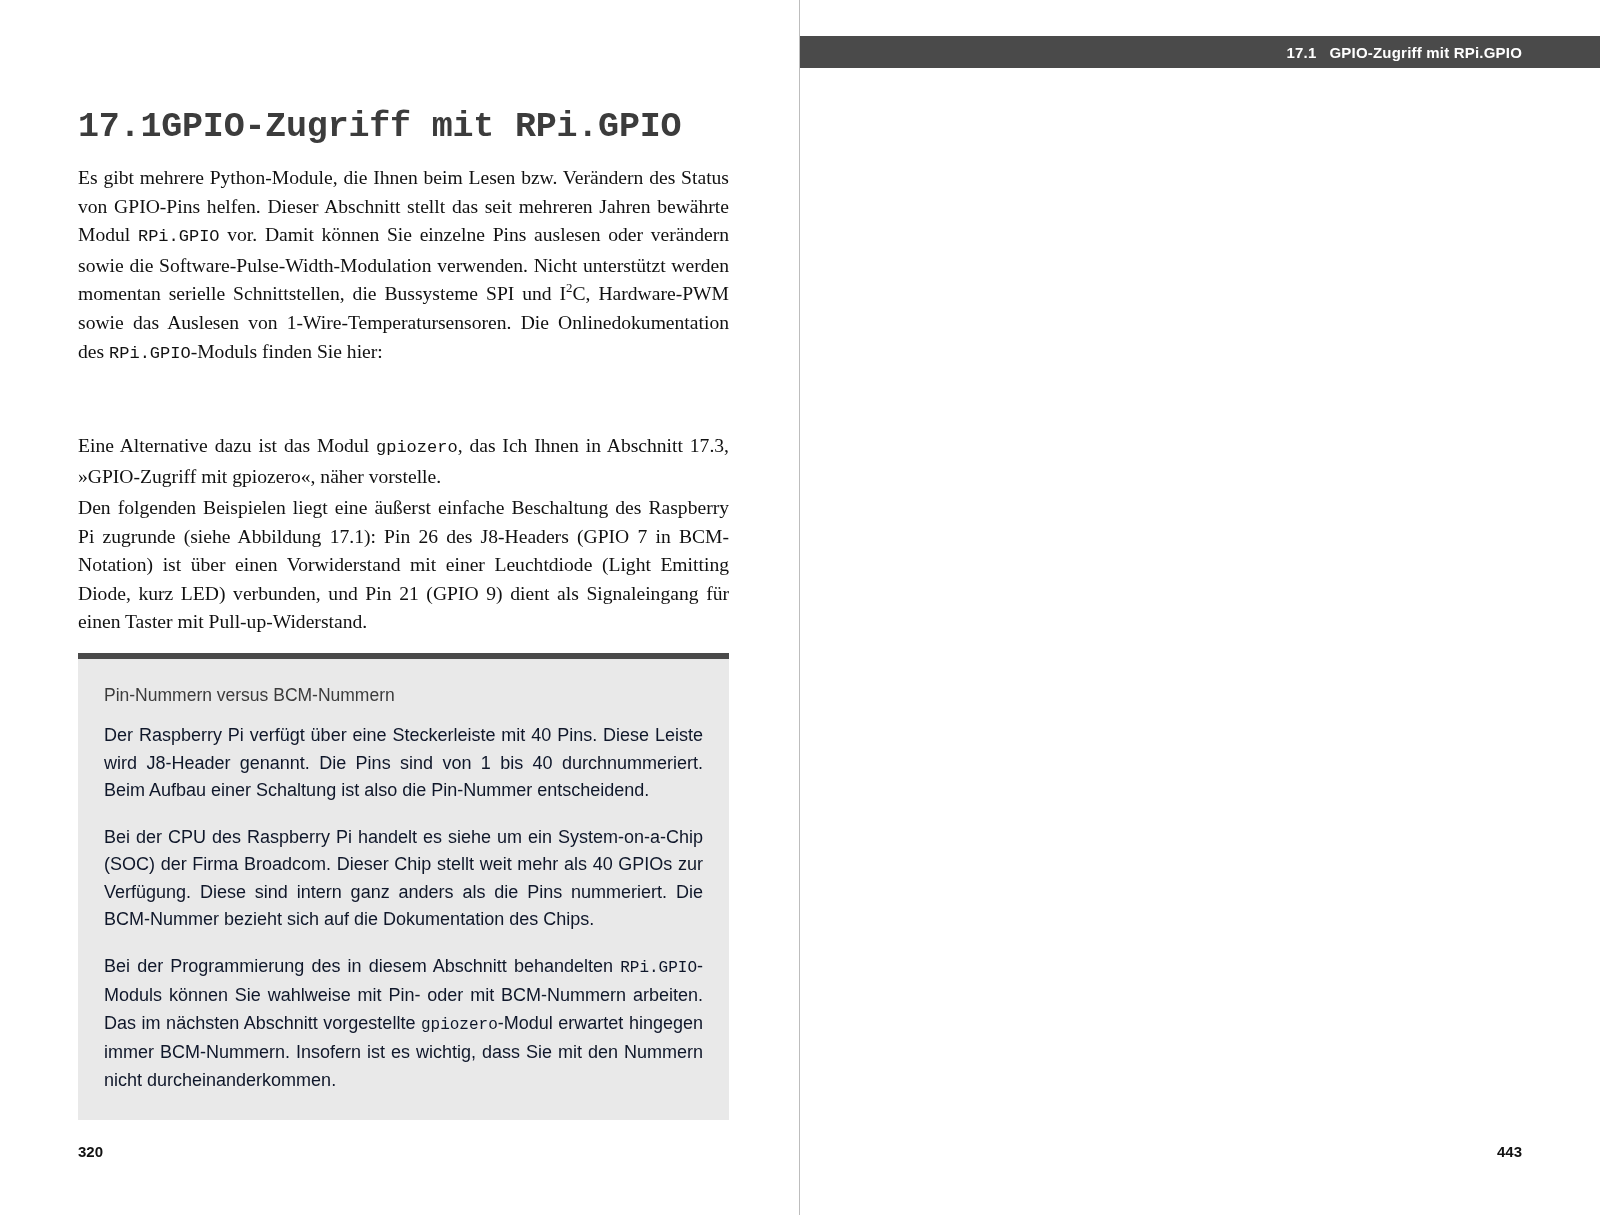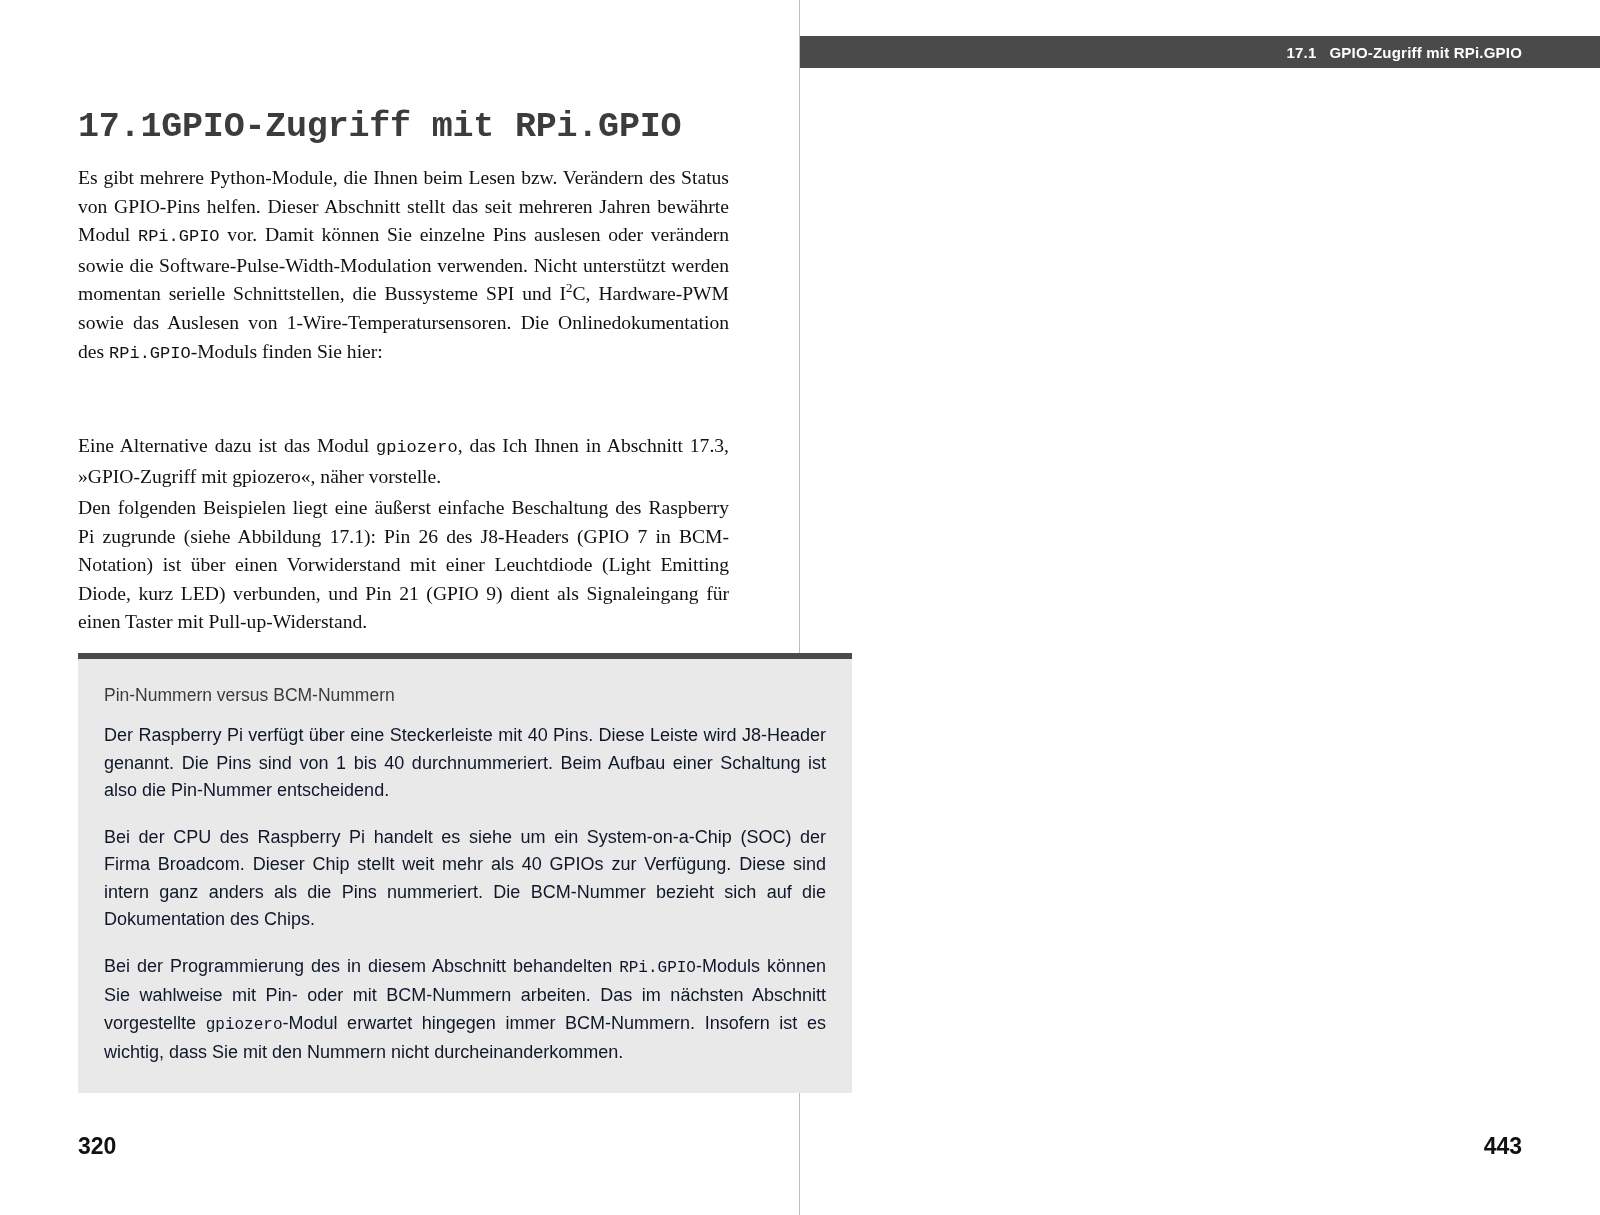--- a/index.html
+++ b/index.html
@@ -44,21 +44,21 @@
     -webkit-hyphens:none;hyphens:none;
   }
   .body.col{position:absolute;left:78px;width:651px;}
   .mono{font-family:"Liberation Mono", monospace;font-size:17px;}
   .ital{}
   .url{font-style:italic;font-size:19.6px;}
   sup{font-size:.66em;vertical-align:super;line-height:0;}
 
   
   .notebox{
-    position:absolute;left:78px;top:653px;width:774px;
+    position:absolute;left:78px;top:653px;width:651px;
     background:#e9e9e9;
     box-sizing:border-box;
     padding:22px 26px 26px 26px;
     border-top:6px solid #4a4a4a;
   }
   .notebox .nt{
     font-family:"Liberation Sans", sans-serif;
     font-size:17.5px;color:#3c3c3c;margin:4px 0 16px 0;
   }
   .notebox p{
@@ -66,21 +66,21 @@
     font-size:18px;line-height:27.5px;color:#0f172a;
     text-align:justify;margin:0 0 19px 0;
   }
   .notebox p:last-child{margin-bottom:0;}
   .notebox .mono{font-family:"Liberation Mono", monospace;font-size:16px;}
 
   
   .folio{
     position:absolute;bottom:55px;
     font-family:"Liberation Sans", sans-serif;
-    font-size:23px;font-weight:bold;color:#111;
+    font-size:15px;font-weight:bold;color:#111;
   }
   .folio.l{left:78px;}
   .folio.r{right:78px;}
 </style>
 </head>
 <body>
 
 <div class="spread">
 
   <div class="page left">

